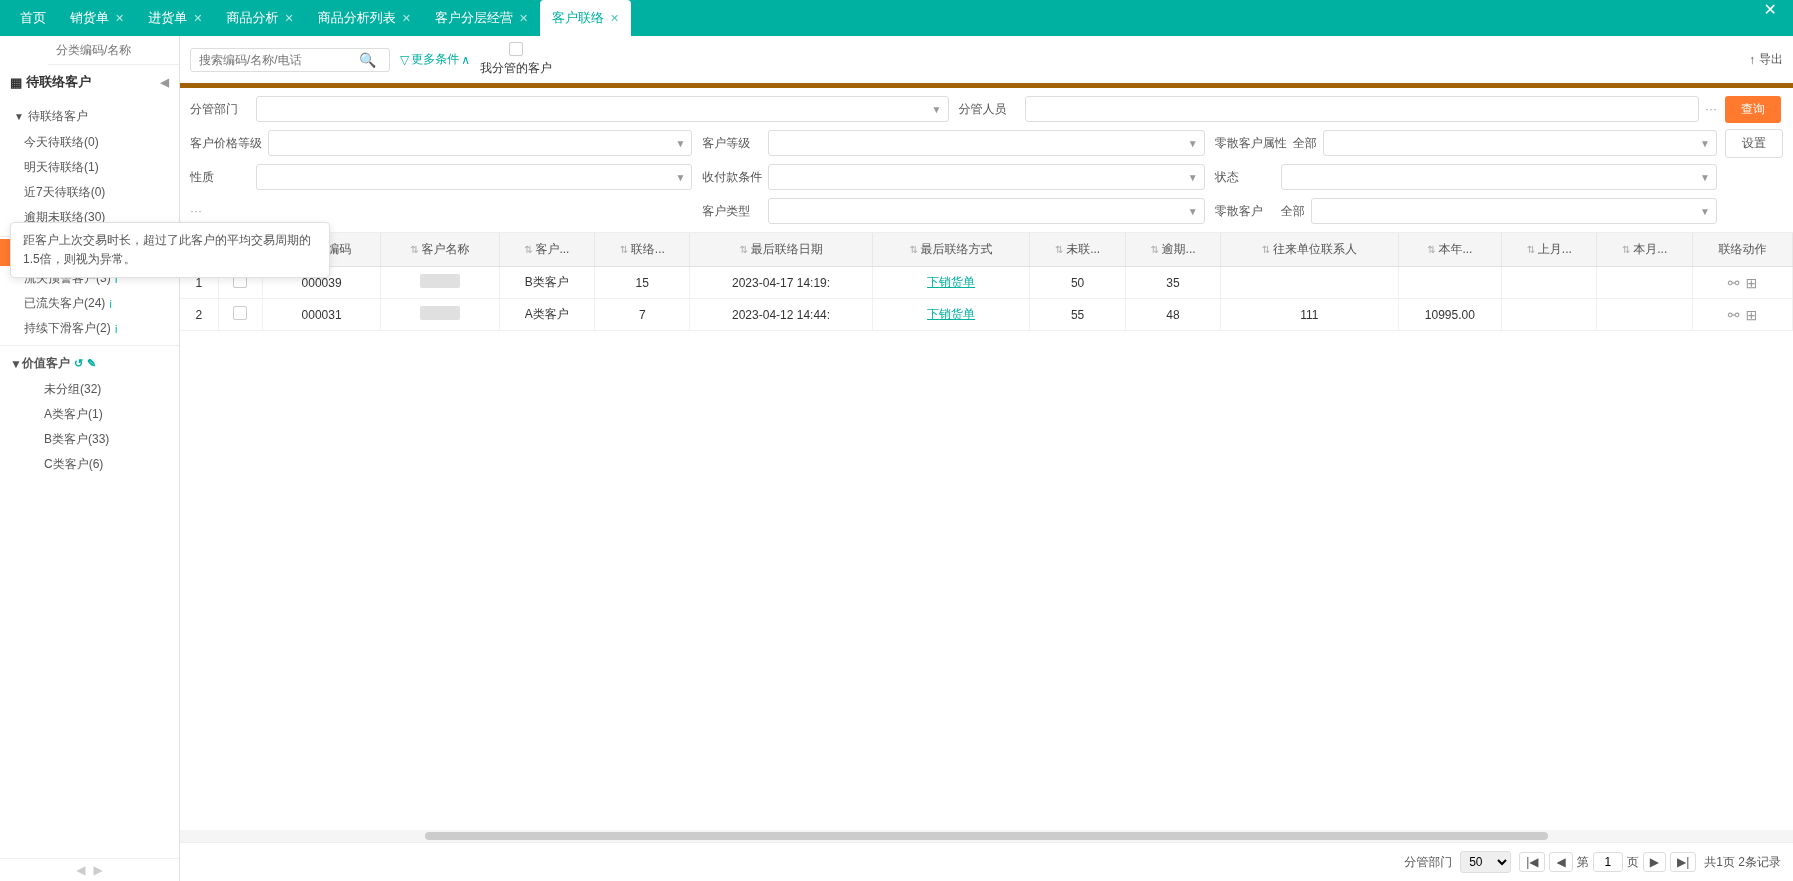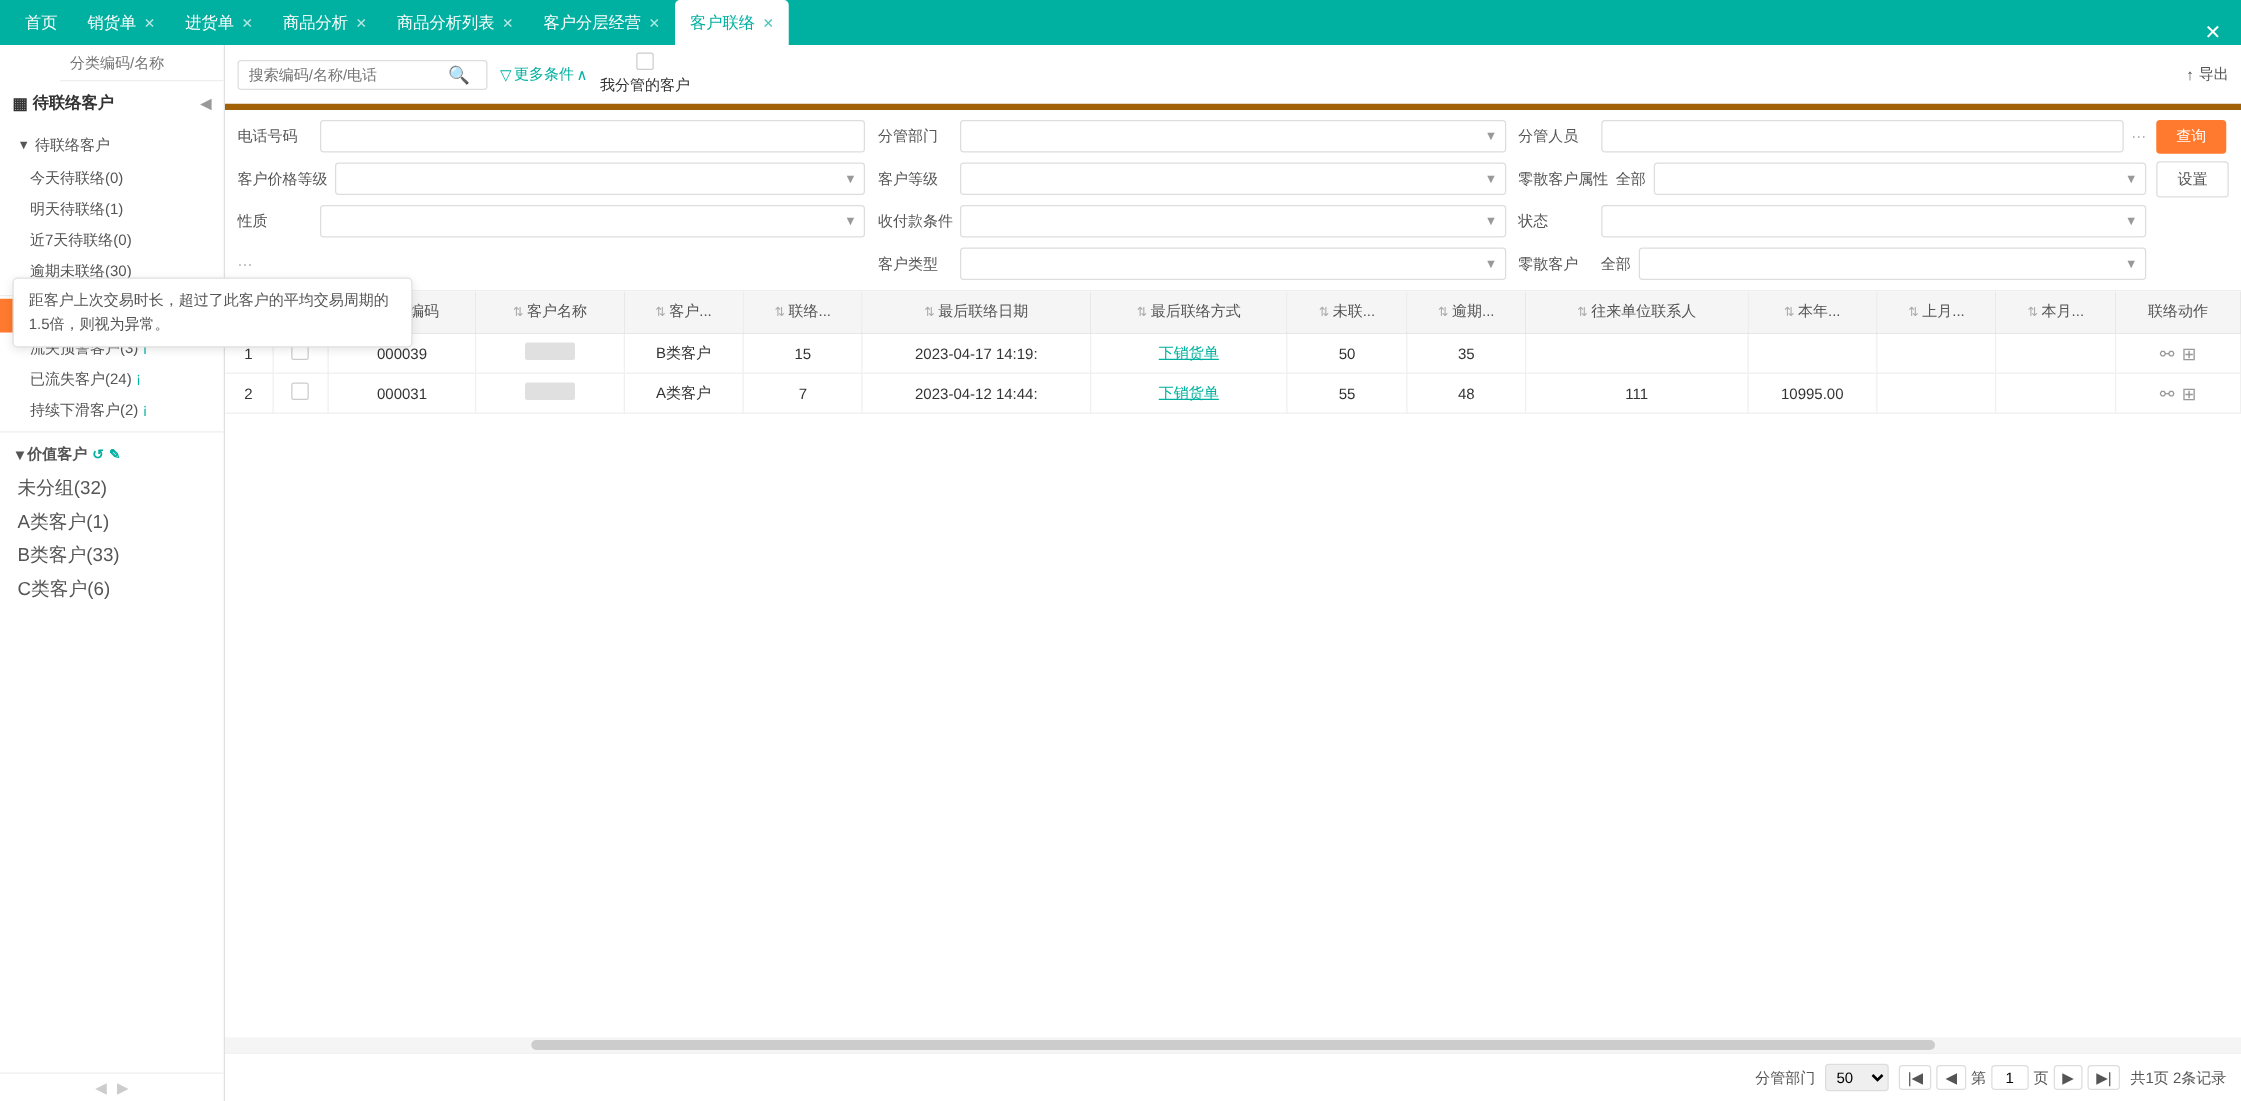--- a/index.html
+++ b/index.html
@@ -1,20 +1,20 @@
 <!DOCTYPE html>
 <html><head>
   <meta charset="utf-8">
   <style>
     * { box-sizing: border-box; margin: 0; padding: 0; }
     body { font-family: 'Microsoft YaHei', Arial, sans-serif; font-size: 12px; background: #f5f5f5; color: #333; overflow: hidden; }
 
     
     .top-nav {
-      display: flex; align-items: flex-end; background: #00b0a0; height: 36px; padding: 0 8px;
+      display: flex; align-items: flex-start; background: #00b0a0; height: 36px; padding: 0 8px;
       position: relative;
     }
     .nav-tab {
       display: flex; align-items: center; padding: 0 12px; height: 36px; cursor: pointer;
       color: #fff; font-size: 13px; white-space: nowrap; position: relative;
     }
     .nav-tab.active {
       background: #fff; color: #00b0a0; border-radius: 4px 4px 0 0;
     }
     .nav-tab .close-btn {
@@ -59,21 +59,21 @@
       background: #ff7a2e; color: #fff; border-radius: 0;
     }
     .sidebar-group-title .triangle { margin-right: 4px; font-size: 10px; }
 
     .sidebar-item {
       padding: 4px 10px 4px 24px; color: #555; font-size: 12px; cursor: pointer;
       white-space: nowrap;
     }
 
     .sidebar-sub-item {
-      padding: 4px 10px 4px 14px; color: #555; font-size: 15px; cursor: pointer;
+      padding: 4px 10px 4px 44px; color: #555; font-size: 12px; cursor: pointer;
       white-space: nowrap;
     }
 
     
     .content-area {
       flex: 1; display: flex; flex-direction: column; overflow: hidden; background: #f5f5f5;
     }
 
     
     .filter-bar {
@@ -351,24 +351,20 @@
         <span>导出</span>
       </div>
     </div>
 
     <div class="filter-rows">
       <div style="display:flex;gap:8px;align-items:flex-start;">
 
         <div style="flex:1;">
 
           <div class="filter-row">
-            <div class="filter-cell">
-              <span class="filter-label">电话号码</span>
-              <input class="filter-input" style="flex: 1 1 0%;">
-            </div>
             <div class="filter-cell">
               <span class="filter-label">分管部门</span>
               <div class="filter-select">
                 <span class="filter-select-text"></span>
                 <span class="filter-select-arrow">▼</span>
               </div>
             </div>
             <div class="filter-cell">
               <span class="filter-label">分管人员</span>
               <input class="filter-input" style="flex: 1 1 0%;">

